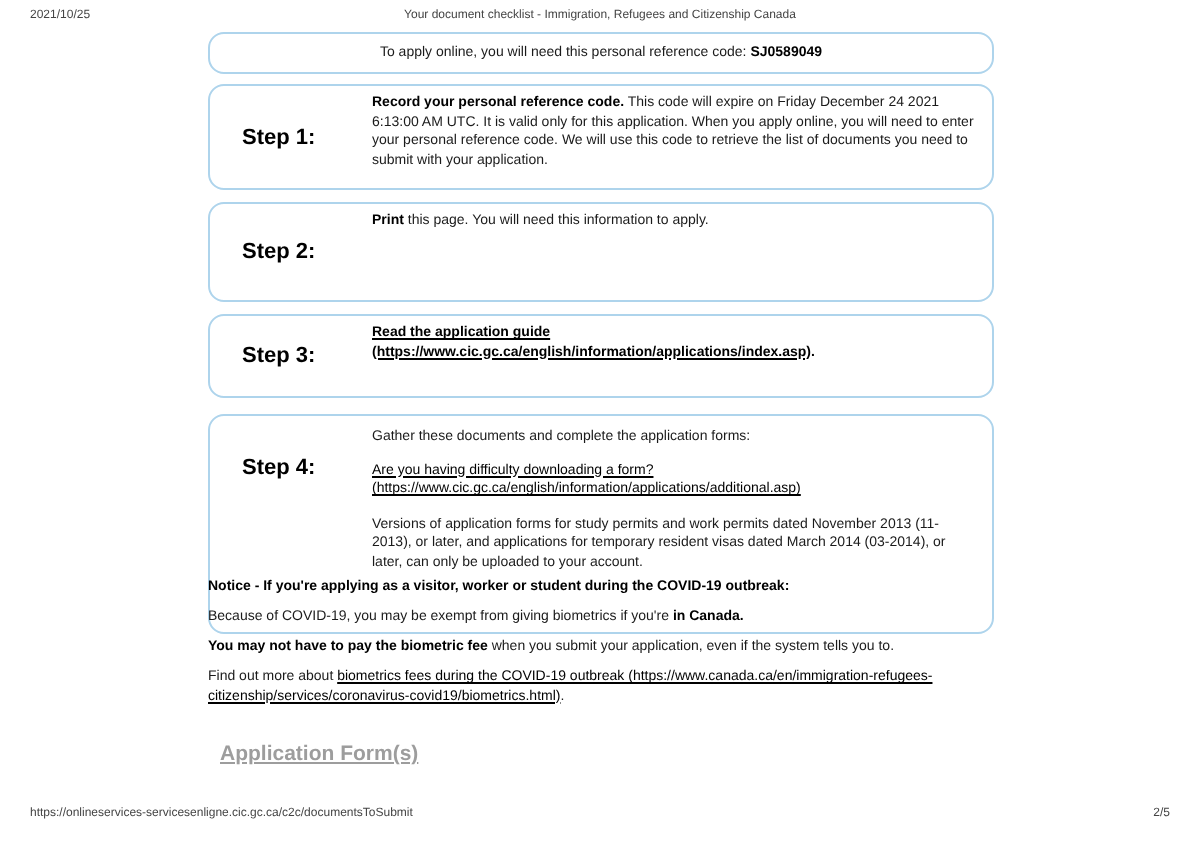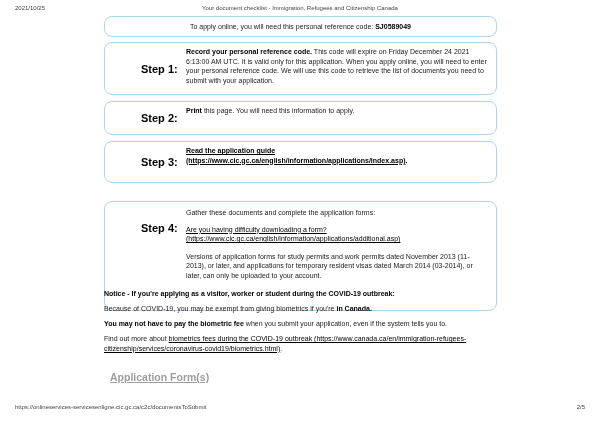--- a/index.html
+++ b/index.html
@@ -28,25 +28,25 @@
     box-sizing:border-box;
     border:1px solid #aed4ec;
     border-radius:8px;
     background:#fff;
     position:relative;
     width:100%;
   }
   .box.ref{height:21px;margin-bottom:5px;text-align:center;}
   .box.ref .ref-line{font-size:7px;line-height:19px;}
   .box.step1{height:53px;margin-bottom:6px;}
-  .box.step2{height:34px;margin-bottom:6px;}
-  .box.step3{height:42px;margin-bottom:18px;}
+  .box.step2{height:50px;margin-bottom:6px;}
+  .box.step3{height:42px;margin-bottom:8px;}
   .box.step4{height:110px;}
   .step-label{
-    position:absolute;left:36px;top:50%;transform:translateY(-50%);
+    position:absolute;left:16px;top:50%;transform:translateY(-50%);
     font-size:11px;font-weight:bold;color:#000;white-space:nowrap;
   }
   .box.step4 .step-label{top:20px;transform:none;}
   .step-content{
     box-sizing:border-box;
     margin-left:81px;
     width:302px;
     font-size:7px;line-height:9.5px;
     padding-top:4px;
   }

